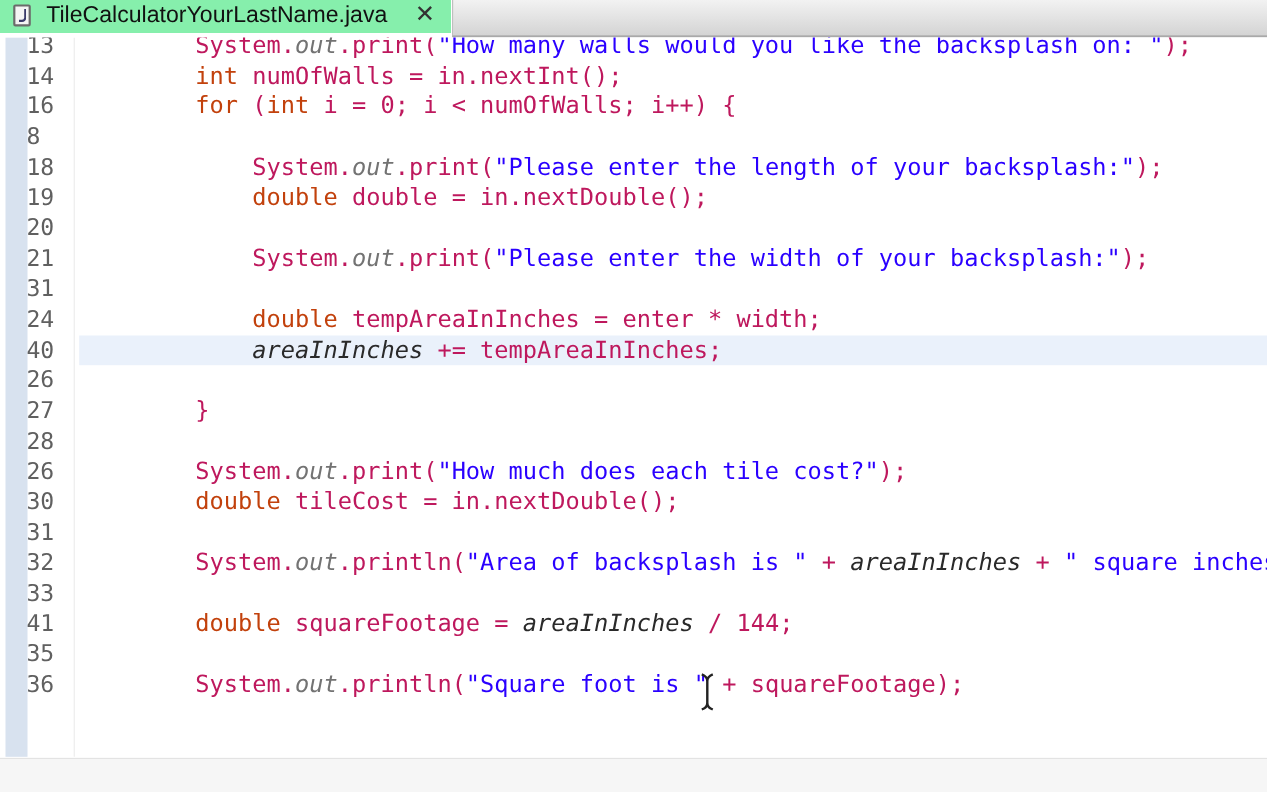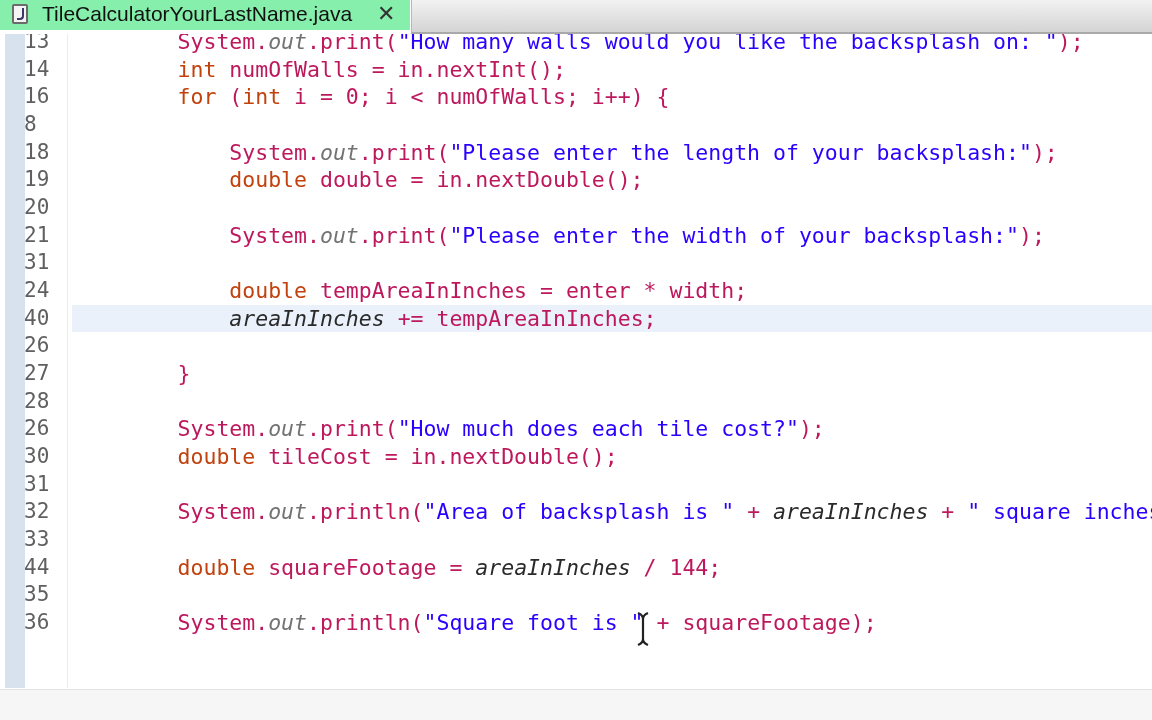--- a/index.html
+++ b/index.html
@@ -54,21 +54,21 @@
       <div class="line"><span class="ln">24</span><span class="code"><span class="var">            </span><span class="kw">double</span><span class="var"> tempAreaInInches = enter * width;</span></span></div>
       <div class="line"><div class="hl-bg"></div><span class="ln">40</span><span class="code"><span class="var">            </span><span class="sfld" style="color: rgb(42, 42, 42);">areaInInches</span><span class="var"> += tempAreaInInches;</span></span></div>
       <div class="line"><span class="ln">26</span><span class="code"></span></div>
       <div class="line"><span class="ln">27</span><span class="code"><span class="var">        }</span></span></div>
       <div class="line"><span class="ln">28</span><span class="code"></span></div>
       <div class="line"><span class="ln">26</span><span class="code"><span class="var">        System.</span><span class="sfld">out</span><span class="var">.print(</span><span class="str">"How much does each tile cost?"</span><span class="var">);</span></span></div>
       <div class="line"><span class="ln">30</span><span class="code"><span class="var">        </span><span class="kw">double</span><span class="var"> tileCost = in.nextDouble();</span></span></div>
       <div class="line"><span class="ln">31</span><span class="code"></span></div>
       <div class="line"><span class="ln">32</span><span class="code"><span class="var">        System.</span><span class="sfld">out</span><span class="var">.println(</span><span class="str">"Area of backsplash is "</span><span class="var"> + </span><span class="sfld" style="color: rgb(42, 42, 42);">areaInInches</span><span class="var"> + </span><span class="str">" square inches"</span></span></div>
       <div class="line"><span class="ln">33</span><span class="code"></span></div>
-      <div class="line"><span class="ln">44</span><span class="code"><span class="var">        </span><span class="kw">double</span><span class="var"> squareFootage = </span><span class="sfld" style="color: rgb(42, 42, 42);">areaInInches</span><span class="var"> / 144;</span></span></div>
+      <div class="line"><span class="ln">41</span><span class="code"><span class="var">        </span><span class="kw">double</span><span class="var"> squareFootage = </span><span class="sfld" style="color: rgb(42, 42, 42);">areaInInches</span><span class="var"> / 144;</span></span></div>
       <div class="line"><span class="ln">35</span><span class="code"></span></div>
       <div class="line"><span class="ln">36</span><span class="code"><span class="var">        System.</span><span class="sfld">out</span><span class="var">.println(</span><span class="str">"Square foot is "</span><span class="var"> + squareFootage);</span></span></div>
     </div>
   <div class="bottom-strip"></div>
 </div>
 
 <svg class="cursor" viewBox="0 0 14 36">
   <path d="M2 2 Q7 4 7 8 L7 28 Q7 32 2 34 M12 2 Q7 4 7 8 M7 28 Q7 32 12 34" stroke="#222" stroke-width="2.2" fill="none"></path>
 </svg>
 

